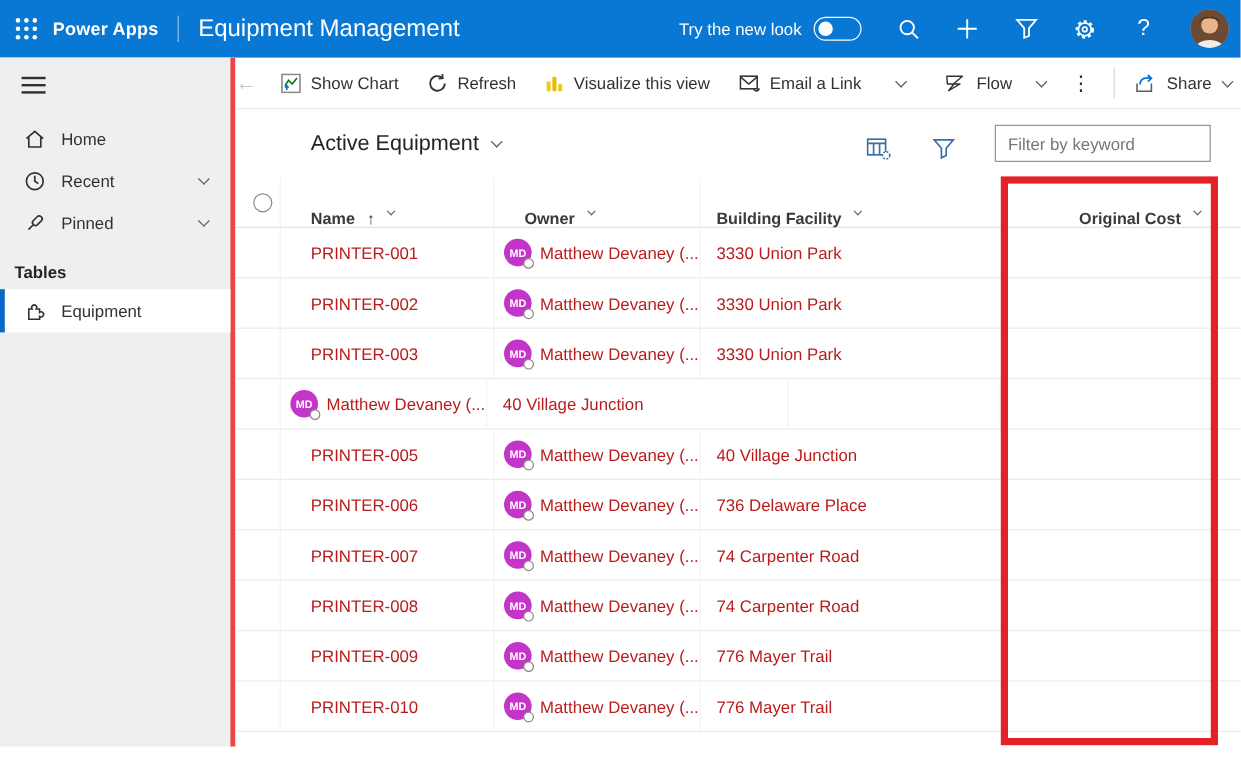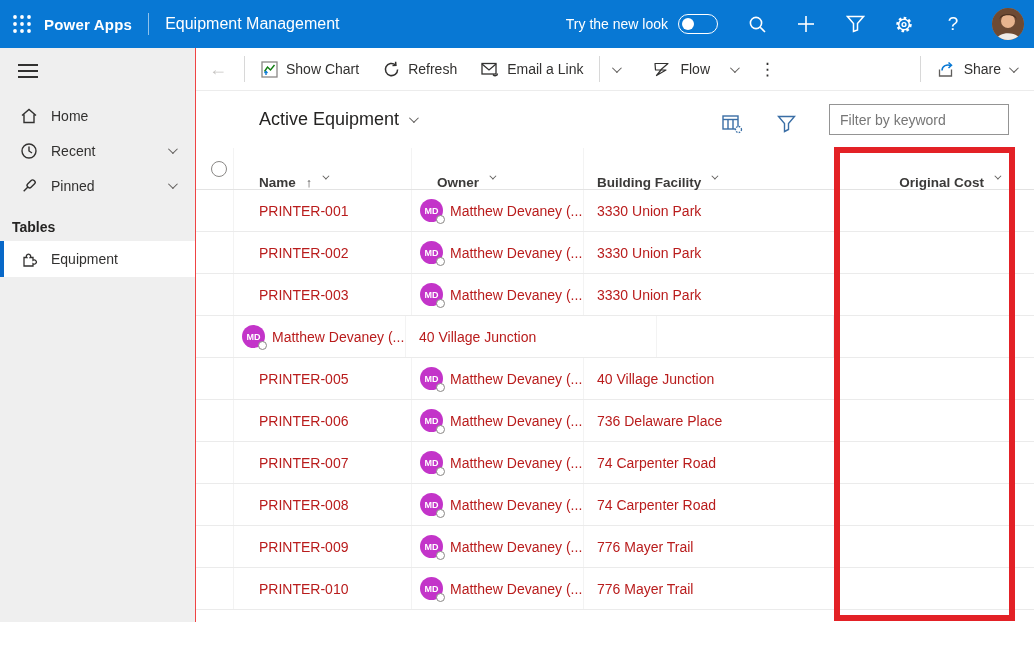--- a/index.html
+++ b/index.html
@@ -5,32 +5,32 @@
   * { margin:0; padding:0; box-sizing:border-box; }
   html,body { width:1034px; height:647px; }
   body { font-family:"Liberation Sans", sans-serif; background:#fff; color:#323130; }
   .app { position:relative; width:1034px; height:622px; overflow:hidden; background:#fff; }
 
   
   .topbar { height:48px; background:#0878d4; display:flex; align-items:center; color:#fff; }
   .waffle { width:44px; height:48px; display:flex; align-items:center; justify-content:center; cursor:pointer; }
   .app-name { font-size:15px; font-weight:bold; letter-spacing:.2px; margin-right:16px; white-space:nowrap; }
   .topbar-divider { width:1px; height:22px; background:rgba(255,255,255,.55); margin-right:16px; }
-  .app-title { font-size:16px; white-space:nowrap; }
+  .app-title { font-size:20px; white-space:nowrap; }
   .topbar-right { margin-left:auto; display:flex; align-items:center; gap:29px; padding-right:10px; }
   .newlook { display:flex; align-items:center; gap:10px; font-size:14px; }
   .toggle { width:40px; height:20px; border:1.5px solid #fff; border-radius:11px; position:relative; cursor:pointer; }
   .toggle .knob { position:absolute; left:3px; top:2.5px; width:12px; height:12px; background:#fff; border-radius:50%; }
   .tb-icon { width:20px; height:20px; display:flex; align-items:center; justify-content:center; cursor:pointer; }
   .help-q { font-size:19px; font-weight:400; }
   .avatar-top { width:32px; height:32px; border-radius:50%; overflow:hidden; background:#b98a68; cursor:pointer; flex:none; }
 
   
   .body-row { display:flex; height:599px; }
-  .sidebar { width:196px; background:#efefef; border-right:1px solid #ef4444; flex:none; }
+  .sidebar { width:196px; background:#efefef; border-right:4px solid #ef4444; flex:none; }
   .main { flex:1; display:flex; flex-direction:column; min-width:0; }
 
   
   .hamburger { padding:16px 0 10px 18px; cursor:pointer; }
   .hamburger div { width:20px; height:2px; background:#323130; margin-bottom:4px; }
   .nav-item { height:35px; display:flex; align-items:center; padding-left:20px; font-size:14px; color:#323130; cursor:pointer; position:relative; }
   .nav-item .nav-label { margin-left:13px; }
   .nav-item .chev-right { position:absolute; right:20px; }
   .group-label { font-size:14px; font-weight:bold; color:#252423; padding:16px 0 6px 12px; }
   .nav-item.selected { background:#fff; height:36px; }
@@ -209,20 +209,28 @@
         </div>
 
         <div class="cb-btn">
           <svg width="17" height="17" viewBox="0 0 17 17">
             <path d="M14.6 8.5 A6.1 6.1 0 1 1 12.5 3.9" fill="none" stroke="#323130" stroke-width="1.5"></path>
             <polyline points="12.6,0.8 12.9,4.2 9.5,4.4" fill="none" stroke="#323130" stroke-width="1.5"></polyline>
           </svg>
           <span>Refresh</span>
         </div>
 
+        <div class="cb-btn">
+          <svg width="16" height="16" viewBox="0 0 16 16">
+            <rect x="1.5" y="7" width="3.4" height="8" rx="1" fill="#f2c811"></rect>
+            <rect x="6.3" y="3" width="3.4" height="12" rx="1" fill="#e8b908"></rect>
+            <rect x="11.1" y="9" width="3.4" height="6" rx="1" fill="#f2c811"></rect>
+          </svg>
+          <span>Visualize this view</span>
+        </div>
 
         <div class="cb-btn">
           <svg width="18" height="15" viewBox="0 0 18 15">
             <rect x="1" y="1.5" width="14" height="10.5" fill="none" stroke="#323130" stroke-width="1.3"></rect>
             <polyline points="1,2 8,8 15,2" fill="none" stroke="#323130" stroke-width="1.3"></polyline>
             <path d="M12 12.5 c1.5 2 4.5 1.5 4.5 -1" fill="none" stroke="#323130" stroke-width="1.3"></path>
           </svg>
           <span>Email a Link</span>
         </div>
 

